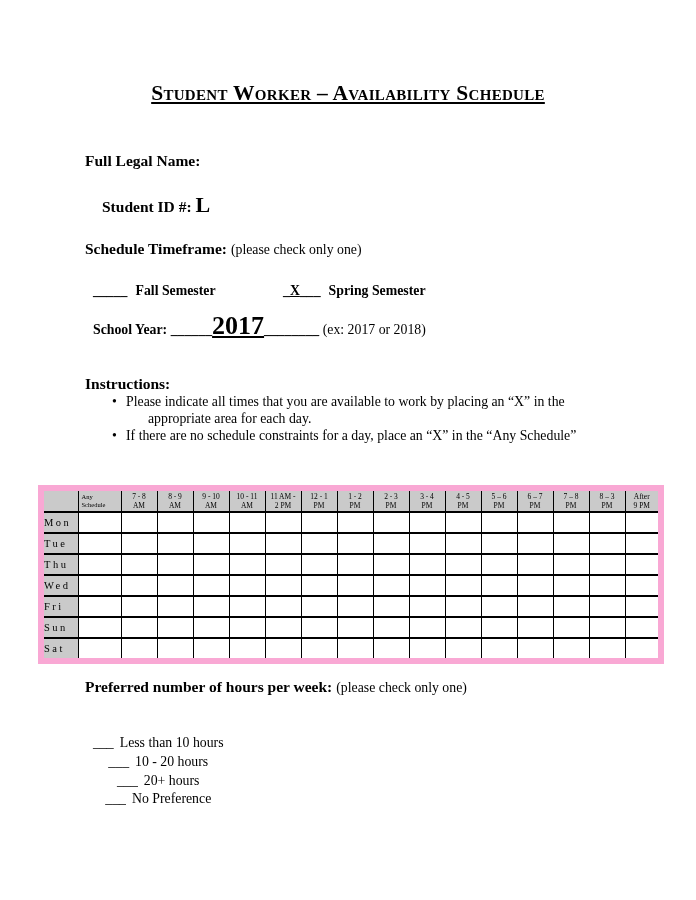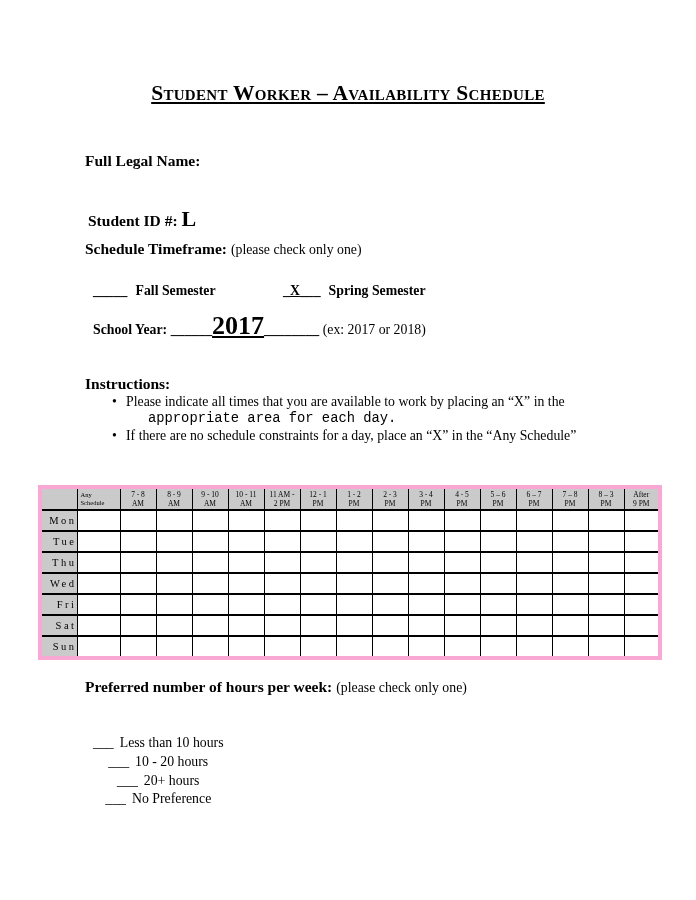--- a/index.html
+++ b/index.html
@@ -11,54 +11,54 @@
   
   .title{
     top:81px;left:0;width:100%;text-align:center;
     font-variant:small-caps;font-weight:bold;font-size:21.5px;
     letter-spacing:.3px;text-decoration:underline;
   }
   
   .label-lg{font-weight:bold;font-size:15.5px;}
   .note{font-weight:normal;font-size:13.8px;}
   .row-name{left:85px;top:152px;}
-  .row-id{left:88px;top:192px;margin-top:14px;}
+  .row-id{left:102px;top:192px;}
   .id-value{font-size:22px;font-weight:bold;margin-left:4px;}
   .row-tf{left:85px;top:240px;text-align:center;}
   
   .row-sem{left:93px;top:283px;width:480px;font-size:13.8px;font-weight:bold;}
   .spring{position:absolute;left:190px;top:0;}
   .mark-x{text-decoration:underline;}
   .gap{display:inline-block;width:8px;}
   
   .row-year{left:93px;top:311px;font-size:13.8px;}
   .row-year .lbl{font-weight:bold;}
   .row-year .blank{font-weight:bold;}
   .year-value{font-size:26px;font-weight:bold;text-decoration:underline;}
   
   .row-instr{left:85px;top:375px;text-align:right;}
   .bullets{left:112px;top:394px;width:505px;font-size:13.8px;line-height:16.8px;}
   .bullet{display:flex;}
   .bullet .marker{width:14px;flex:none;}
-  .bullet .l2{padding-left:22px;font-family:Liberation Mono, monospace;}
+  .bullet .l2{padding-left:22px;}
   
   .tablewrap{left:38px;top:485px;}
-  table.sched{border-collapse:collapse;table-layout:fixed;border:4px solid #f9a8d4;}
+  table.sched{border-collapse:collapse;table-layout:fixed;border:6px solid #f9a8d4;}
   table.sched th,table.sched td{
     border:1px solid #000;border-top-width:2px;border-bottom-width:2px;
     padding:0;vertical-align:middle;
   }
   table.sched thead th{
     height:20px;background:#cacaca;font-weight:normal;font-size:7.5px;
     line-height:1.2;text-align:center;
   }
   table.sched thead th.any-h{font-size:6.5px;text-align:left;padding-left:3px;line-height:1.25;}
   table.sched tbody th{
     height:19px;background:#cacaca;font-weight:normal;font-size:10.5px;
-    letter-spacing:2.5px;text-align:right;
+    letter-spacing:2.5px;text-align:left;
   }
   table.sched td{background:#fff;height:19px;}
   
   .row-pref{left:85px;top:678px;}
   .options{left:93px;top:734px;font-size:13.8px;line-height:18.8px;text-align:center;}
   .option .blank{margin-right:6px;}
 </style>
 </head>
 <body>
 
@@ -285,40 +285,40 @@
             <td></td>
             <td></td>
             <td></td>
             <td></td>
             <td></td>
             <td></td>
             <td></td>
             <td></td>
           </tr>
           <tr>
+            <th>Sun</th>
+            <td></td>
+            <td></td>
+            <td></td>
+            <td></td>
+            <td></td>
+            <td></td>
+            <td></td>
+            <td></td>
+            <td></td>
+            <td></td>
+            <td></td>
+            <td></td>
+            <td></td>
+            <td></td>
+            <td></td>
+            <td></td>
+          </tr>
+          <tr>
             <th>Sat</th>
-            <td></td>
-            <td></td>
-            <td></td>
-            <td></td>
-            <td></td>
-            <td></td>
-            <td></td>
-            <td></td>
-            <td></td>
-            <td></td>
-            <td></td>
-            <td></td>
-            <td></td>
-            <td></td>
-            <td></td>
-            <td></td>
-          </tr>
-          <tr>
-            <th>Sun</th>
             <td></td>
             <td></td>
             <td></td>
             <td></td>
             <td></td>
             <td></td>
             <td></td>
             <td></td>
             <td></td>
             <td></td>

